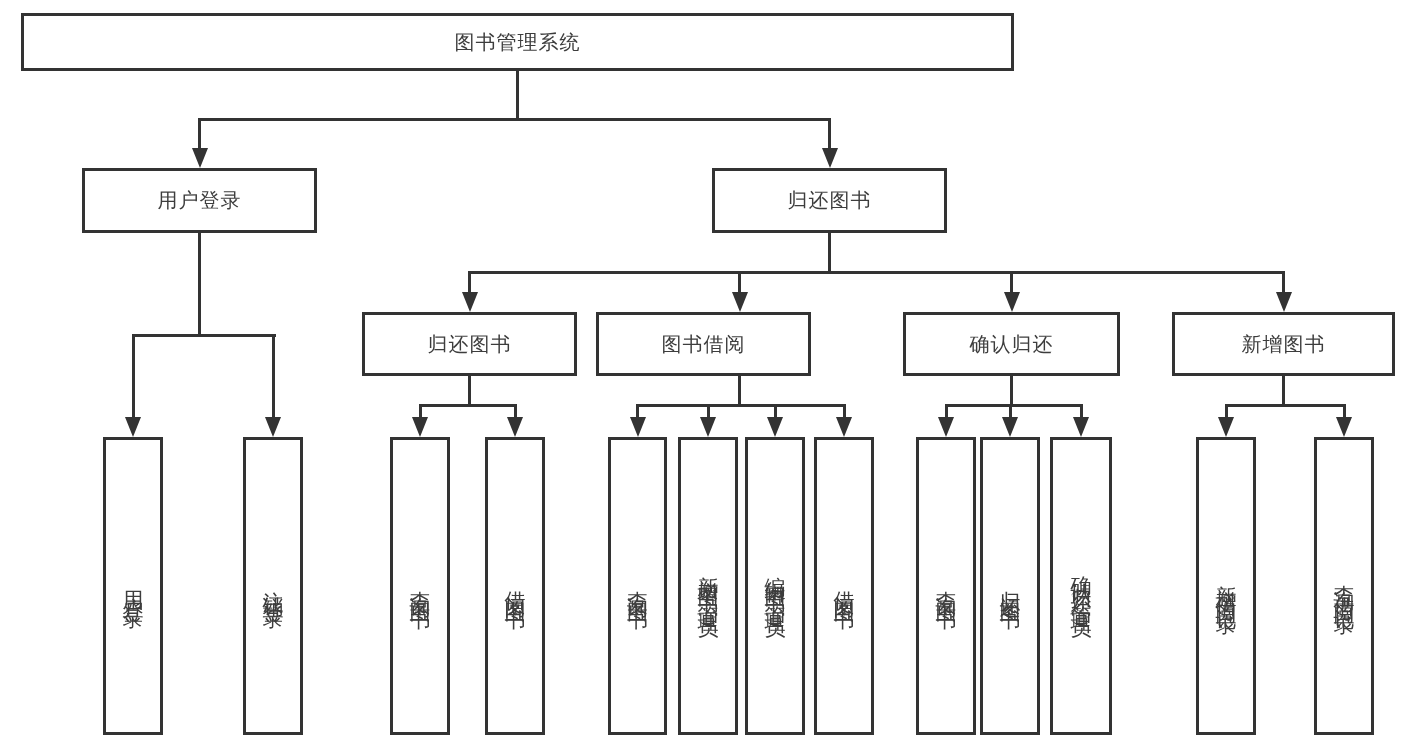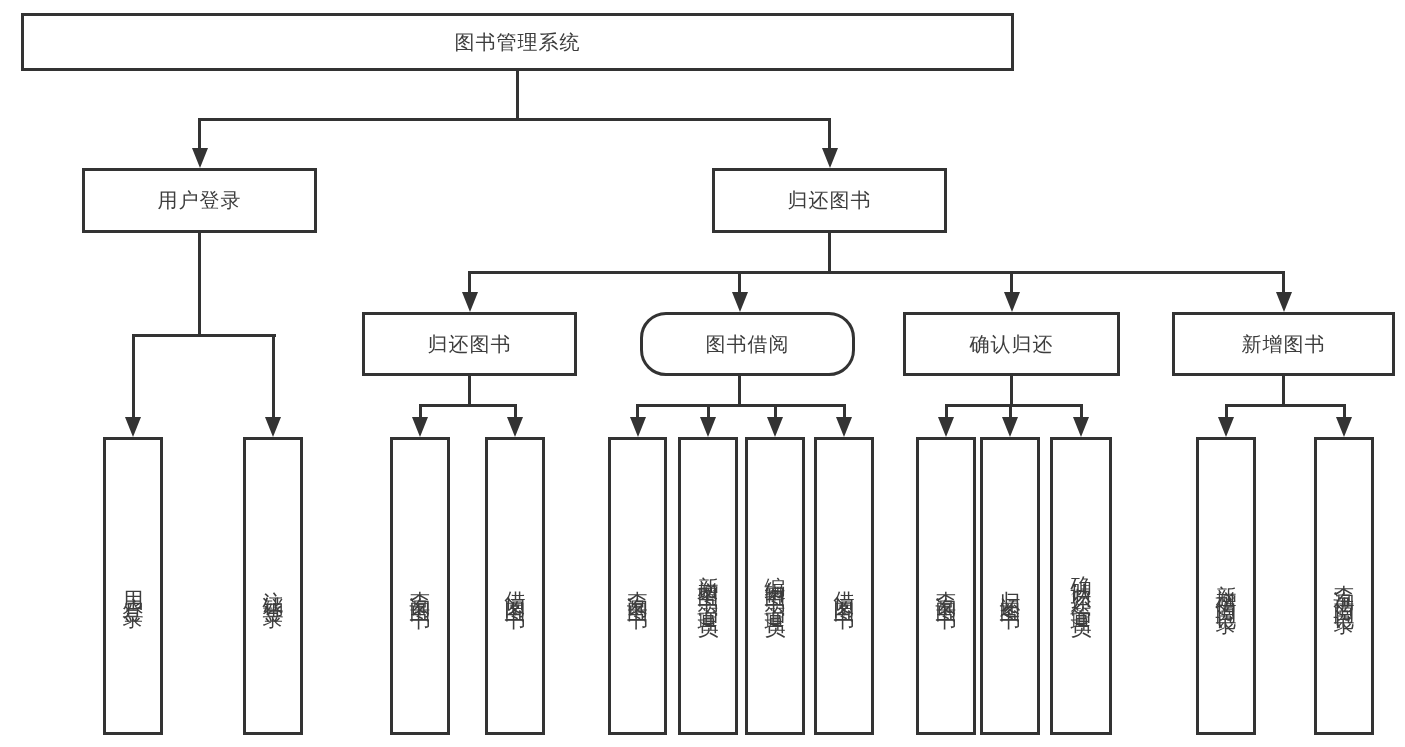--- a/index.html
+++ b/index.html
@@ -41,21 +41,21 @@
   <div class="box" style="left:82px; top:168px; width:235px; height:65px;">
     <span class="h-label">用户登录</span>
   </div>
   <div class="box" style="left:712px; top:168px; width:235px; height:65px;">
     <span class="h-label">归还图书</span>
   </div>
 
   <div class="box" style="left:362px; top:312px; width:215px; height:64px;">
     <span class="h-label">归还图书</span>
   </div>
-  <div class="box" style="left:640px; top:312px; width:215px; height:64px;border-radius:26px;">
+  <div class="box" style="left:596px; top:312px; width:215px; height:64px;">
     <span class="h-label">图书借阅</span>
   </div>
   <div class="box" style="left:903px; top:312px; width:217px; height:64px;">
     <span class="h-label">确认归还</span>
   </div>
   <div class="box" style="left:1172px; top:312px; width:223px; height:64px;">
     <span class="h-label">新增图书</span>
   </div>
 
   <div class="box" style="left:103px; top:437px; width:60px; height:298px;">

